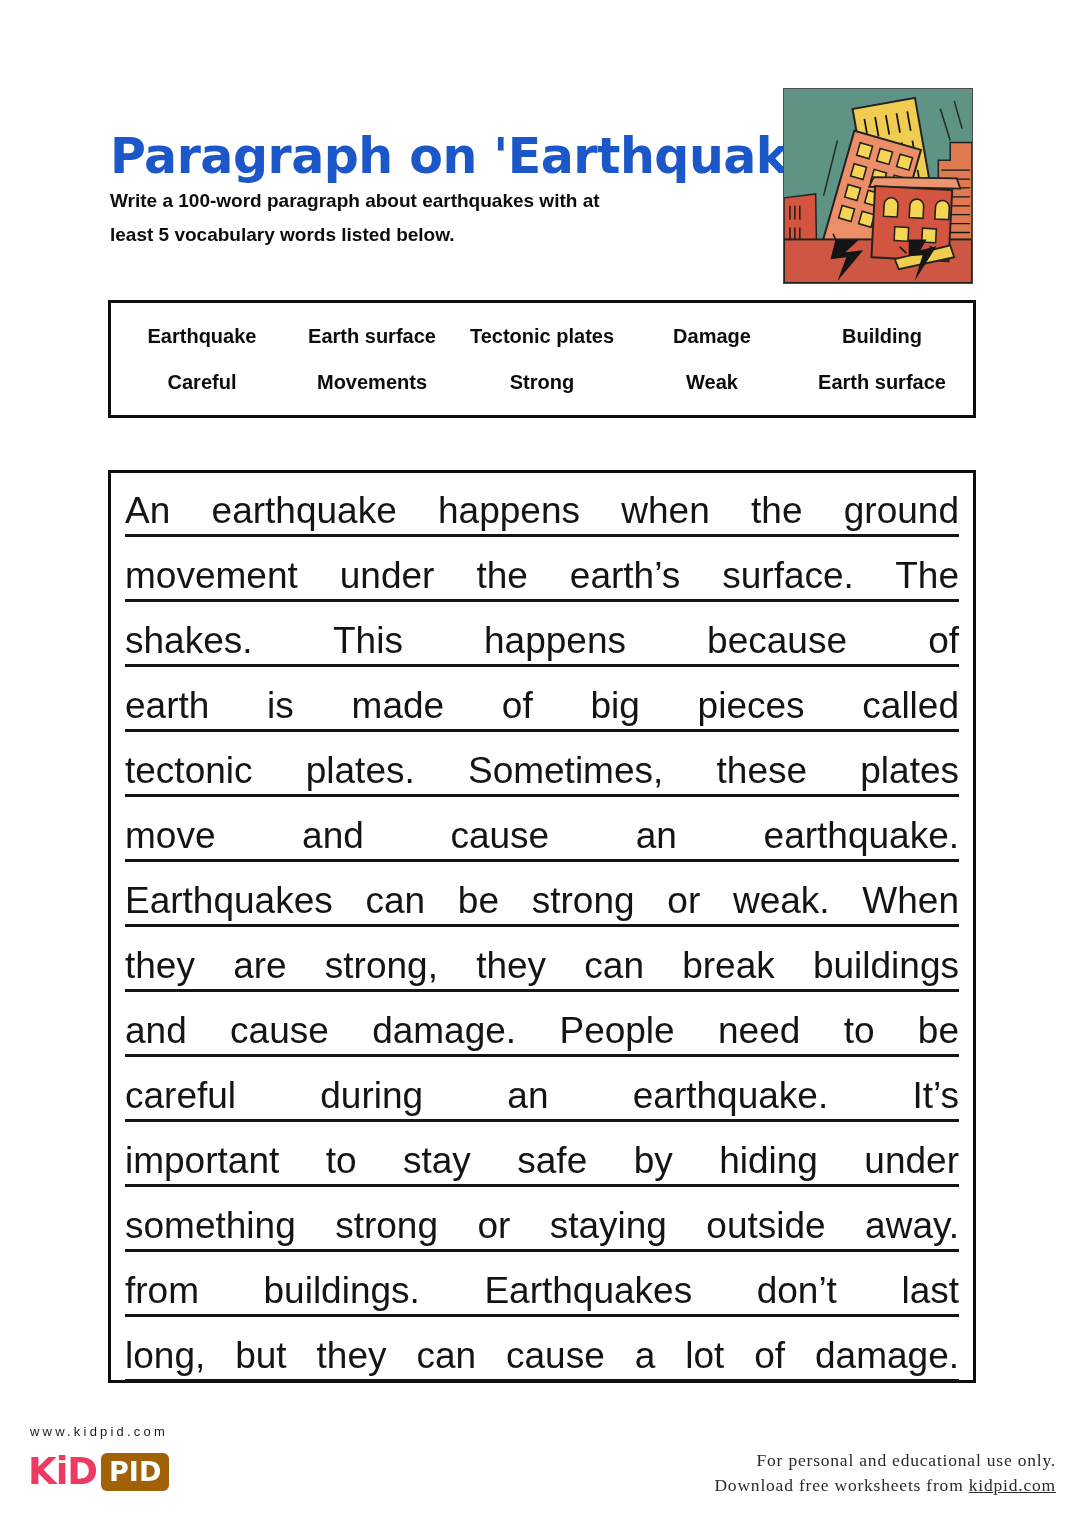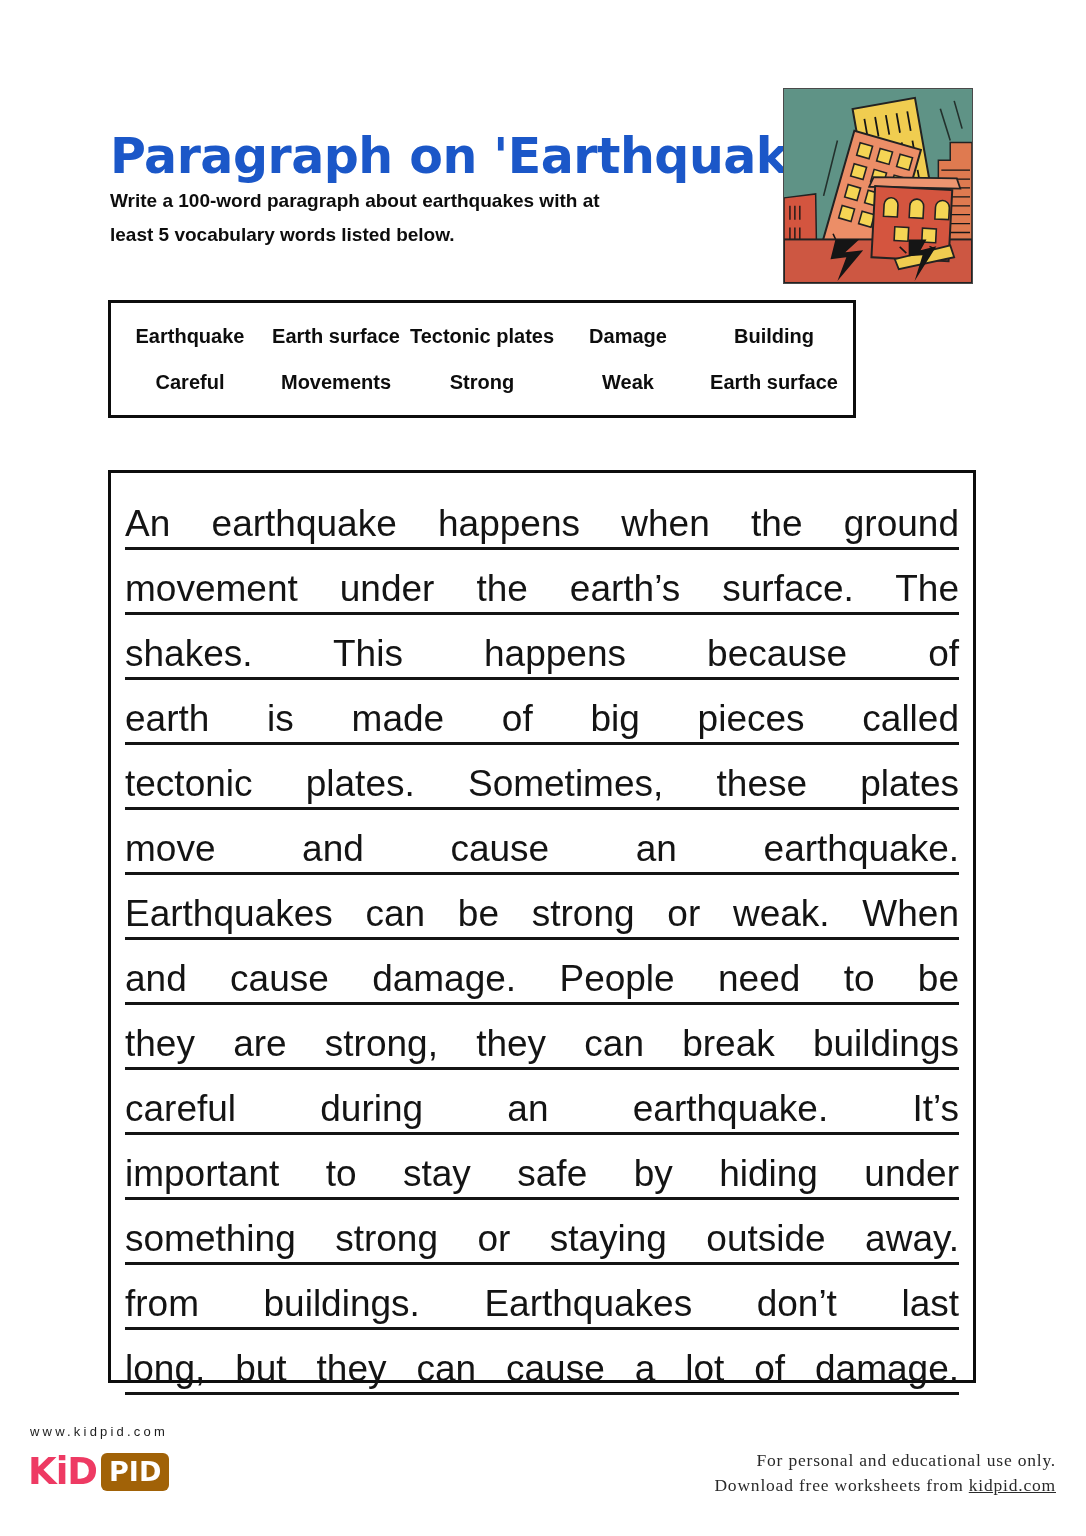--- a/index.html
+++ b/index.html
@@ -19,35 +19,35 @@
 
   .illustration-frame {
     position: absolute; left: 783px; top: 88px;
     width: 190px; height: 196px;
     border: 1px solid #4a4a4a;
   }
   .illustration-frame svg { display: block; width: 100%; height: 100%; }
 
   .vocab-box {
     position: absolute; left: 108px; top: 300px;
-    width: 748px; height: 118px;
+    width: 868px; height: 118px;
     border: 3px solid #0d0d0d;
     display: grid;
     grid-template-columns: repeat(5, 1fr);
     grid-template-rows: 1fr 1fr;
     align-items: center; justify-items: center;
     padding: 10px 6px;
     font-weight: bold; font-size: 20px; color: #0d0d0d;
   }
 
   .writing-box {
     position: absolute; left: 108px; top: 470px;
     width: 868px; height: 913px;
     border: 3px solid #0d0d0d;
-    padding: 16px 14px 0 14px;
+    padding: 3px 14px 0 14px;
   }
   .writing-line {
     height: 65px; line-height: 70px;
     font-size: 37px; color: #141414;
     text-align: justify; text-align-last: justify;
     text-decoration: underline;
     text-decoration-thickness: 3px;
     text-underline-offset: 11px;
     text-decoration-skip-ink: none;
     white-space: nowrap;
@@ -173,22 +173,22 @@
 </div>
 
 <div class="writing-box">
   <div class="writing-line">An earthquake happens when the ground</div>
   <div class="writing-line">movement under the earth’s surface. The</div>
   <div class="writing-line">shakes. This happens because of</div>
   <div class="writing-line">earth is made of big pieces called</div>
   <div class="writing-line">tectonic plates. Sometimes, these plates</div>
   <div class="writing-line">move and cause an earthquake.</div>
   <div class="writing-line">Earthquakes can be strong or weak. When</div>
+  <div class="writing-line">they are strong, they can break buildings</div>
   <div class="writing-line">and cause damage. People need to be</div>
-  <div class="writing-line">they are strong, they can break buildings</div>
   <div class="writing-line">careful during an earthquake. It’s</div>
   <div class="writing-line">important to stay safe by hiding under</div>
   <div class="writing-line">something strong or staying outside away.</div>
   <div class="writing-line">from buildings. Earthquakes don’t last</div>
   <div class="writing-line">long, but they can cause a lot of damage.</div>
 </div>
 
 <div class="footer-logo">
   <span class="logo-kid">KiD</span>
   <span class="logo-pid">PID</span>

